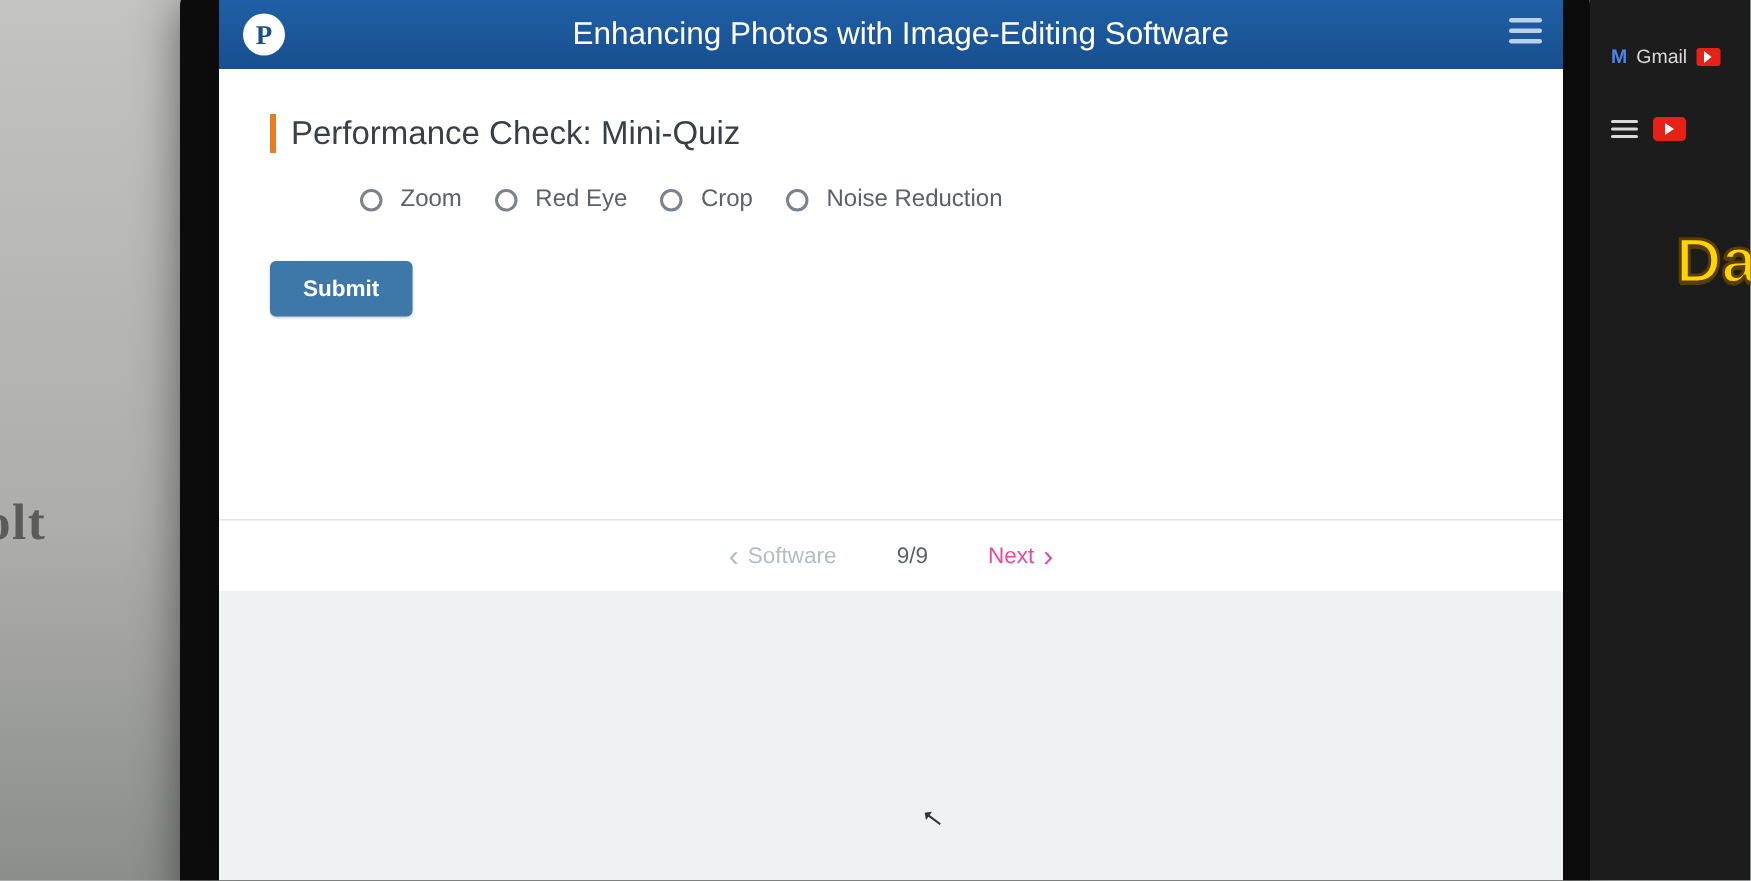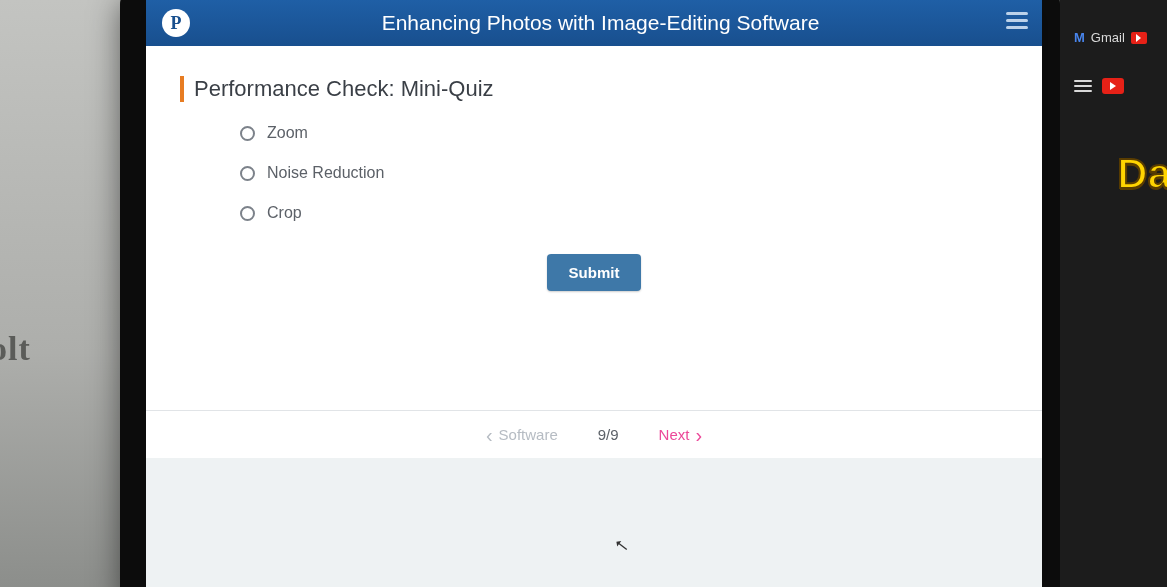--- a/index.html
+++ b/index.html
@@ -75,41 +75,41 @@
   }
   .app-header .title {
     position: absolute; left: 0; right: 0; text-align: center;
     font-size: 21px; font-weight: 400;
     pointer-events: none;
     padding-left: 13px;
   }
   .app-header .menu { position:absolute; right:14px; top:12px; display:flex; flex-direction:column; gap:4px; cursor:pointer; }
   .app-header .menu span { display:block; width:22px; height:3px; background:#bcd2ea; border-radius:2px; }
 
-  .app-body { background: #fff; margin: 0; padding: 30px 34px 0 34px; height: 412px; position:relative; }
+  .app-body { background: #fff; margin: 0; padding: 30px 34px 0 34px; height: 348px; position:relative; }
 
   .quiz-title {
     border-left: 4px solid #e77c22;
     padding-left: 10px;
     font-size: 22px; color: #3a3f46; font-weight: 500;
     margin-bottom: 22px;
   }
 
   .question-line { color: #6a6f76; font-size: 16px; margin-left: 2px; margin-bottom: 24px; }
   .question-line .qnum { font-weight: 600; color: #555a61; }
   .question-line .blank { display:inline-block; border-bottom: 1px solid #888; width: 80px; height: 0.9em; vertical-align: baseline; margin: 0 2px; }
 
-  .options { margin-left: 60px; display: flex; flex-direction: column; gap: 22px; }
+  .options { margin-left: 60px; display: flex; flex-direction: row; gap: 22px; }
   .option { display: flex; align-items: center; gap: 12px; color: #5c6168; font-size: 16px; cursor: pointer; }
   .option .radio {
     width: 15px; height: 15px; border: 2px solid #7c828a; border-radius: 50%;
     display:inline-block; flex-shrink:0;
   }
 
-  .submit-row { margin-top: 32px; display:flex; justify-content:center; }
+  .submit-row { margin-top: 32px; display:flex; justify-content:flex-start; }
   .submit-row button {
     background: #3e78a8; color: #fff; border: none; border-radius: 4px;
     padding: 10px 22px; font-size: 15px; font-weight: 600; cursor: pointer;
     box-shadow: 0 1px 2px rgba(0,0,0,0.2);
   }
 
   .pager {
     position: absolute; left: 0; right: 0; bottom: 0; height: 48px;
     border-top: 1px solid #e1e4e7;
     display: flex; align-items: center; justify-content: center; gap: 40px;
@@ -156,25 +156,29 @@
       <div class="quiz-title">Performance Check: Mini-Quiz</div>
 
 
       <div class="options">
         <label class="option">
           <span class="radio"></span>
           <span>Zoom</span>
         </label>
         <label class="option">
           <span class="radio"></span>
+          <span>Red Eye</span>
+        </label>
+        <label class="option">
+          <span class="radio"></span>
+          <span>Crop</span>
+        </label>
+        <label class="option">
+          <span class="radio"></span>
           <span>Noise Reduction</span>
-        </label>
-        <label class="option">
-          <span class="radio"></span>
-          <span>Crop</span>
         </label>
       </div>
 
       <div class="submit-row">
         <button>Submit</button>
       </div>
 
       <div class="cursor">⭦</div>
 
       <div class="pager">

